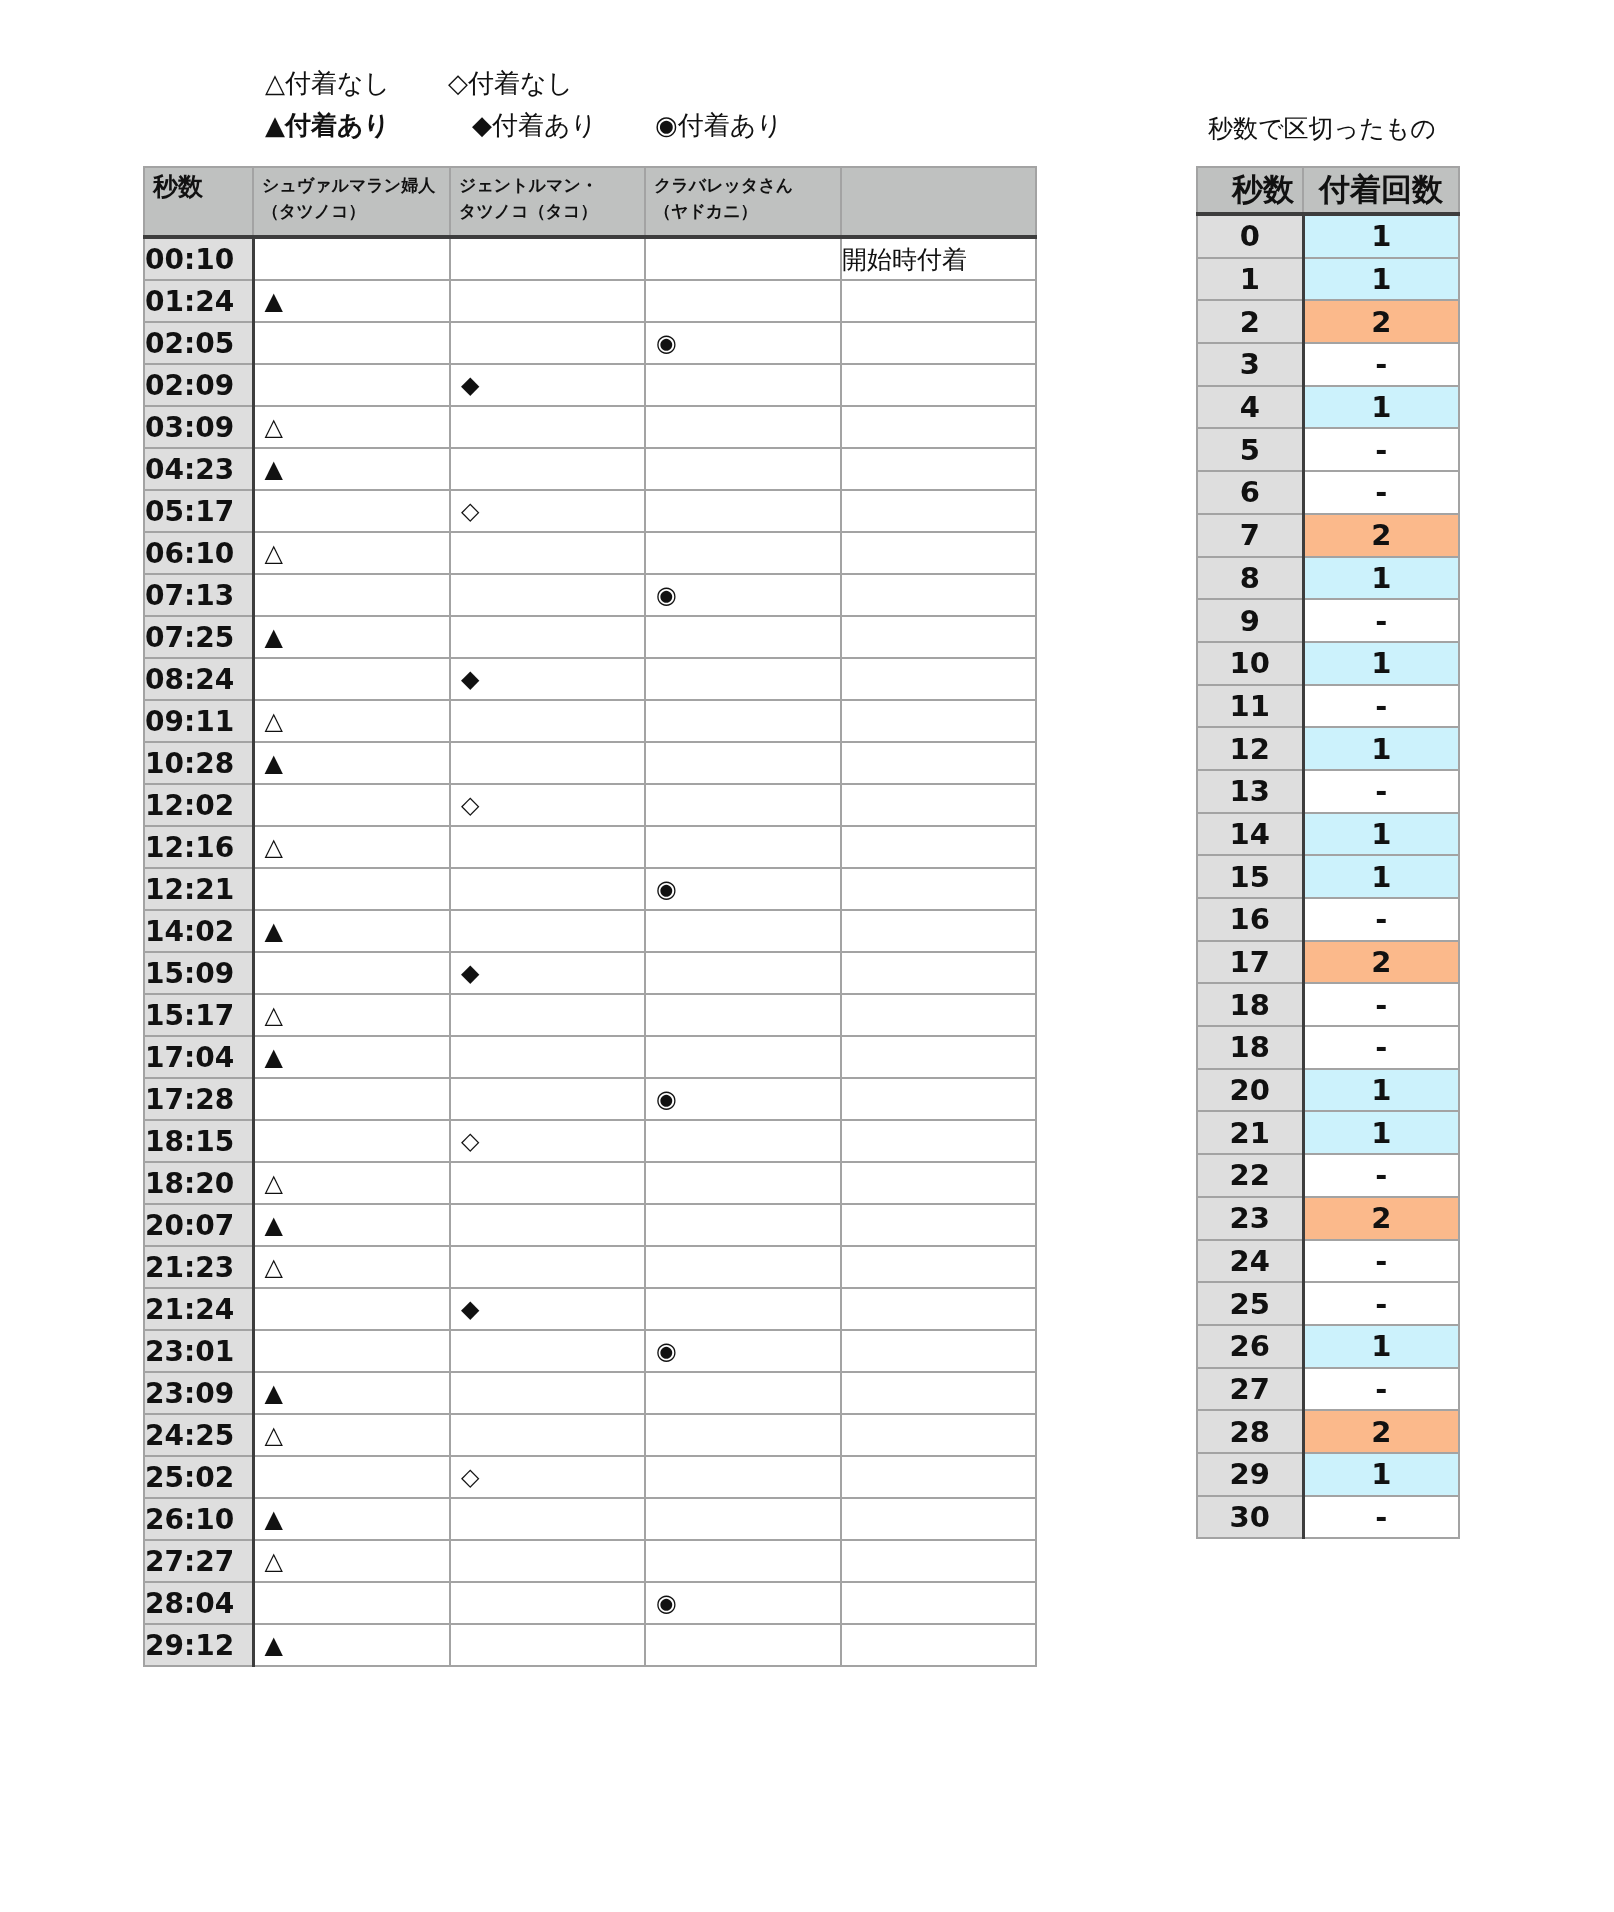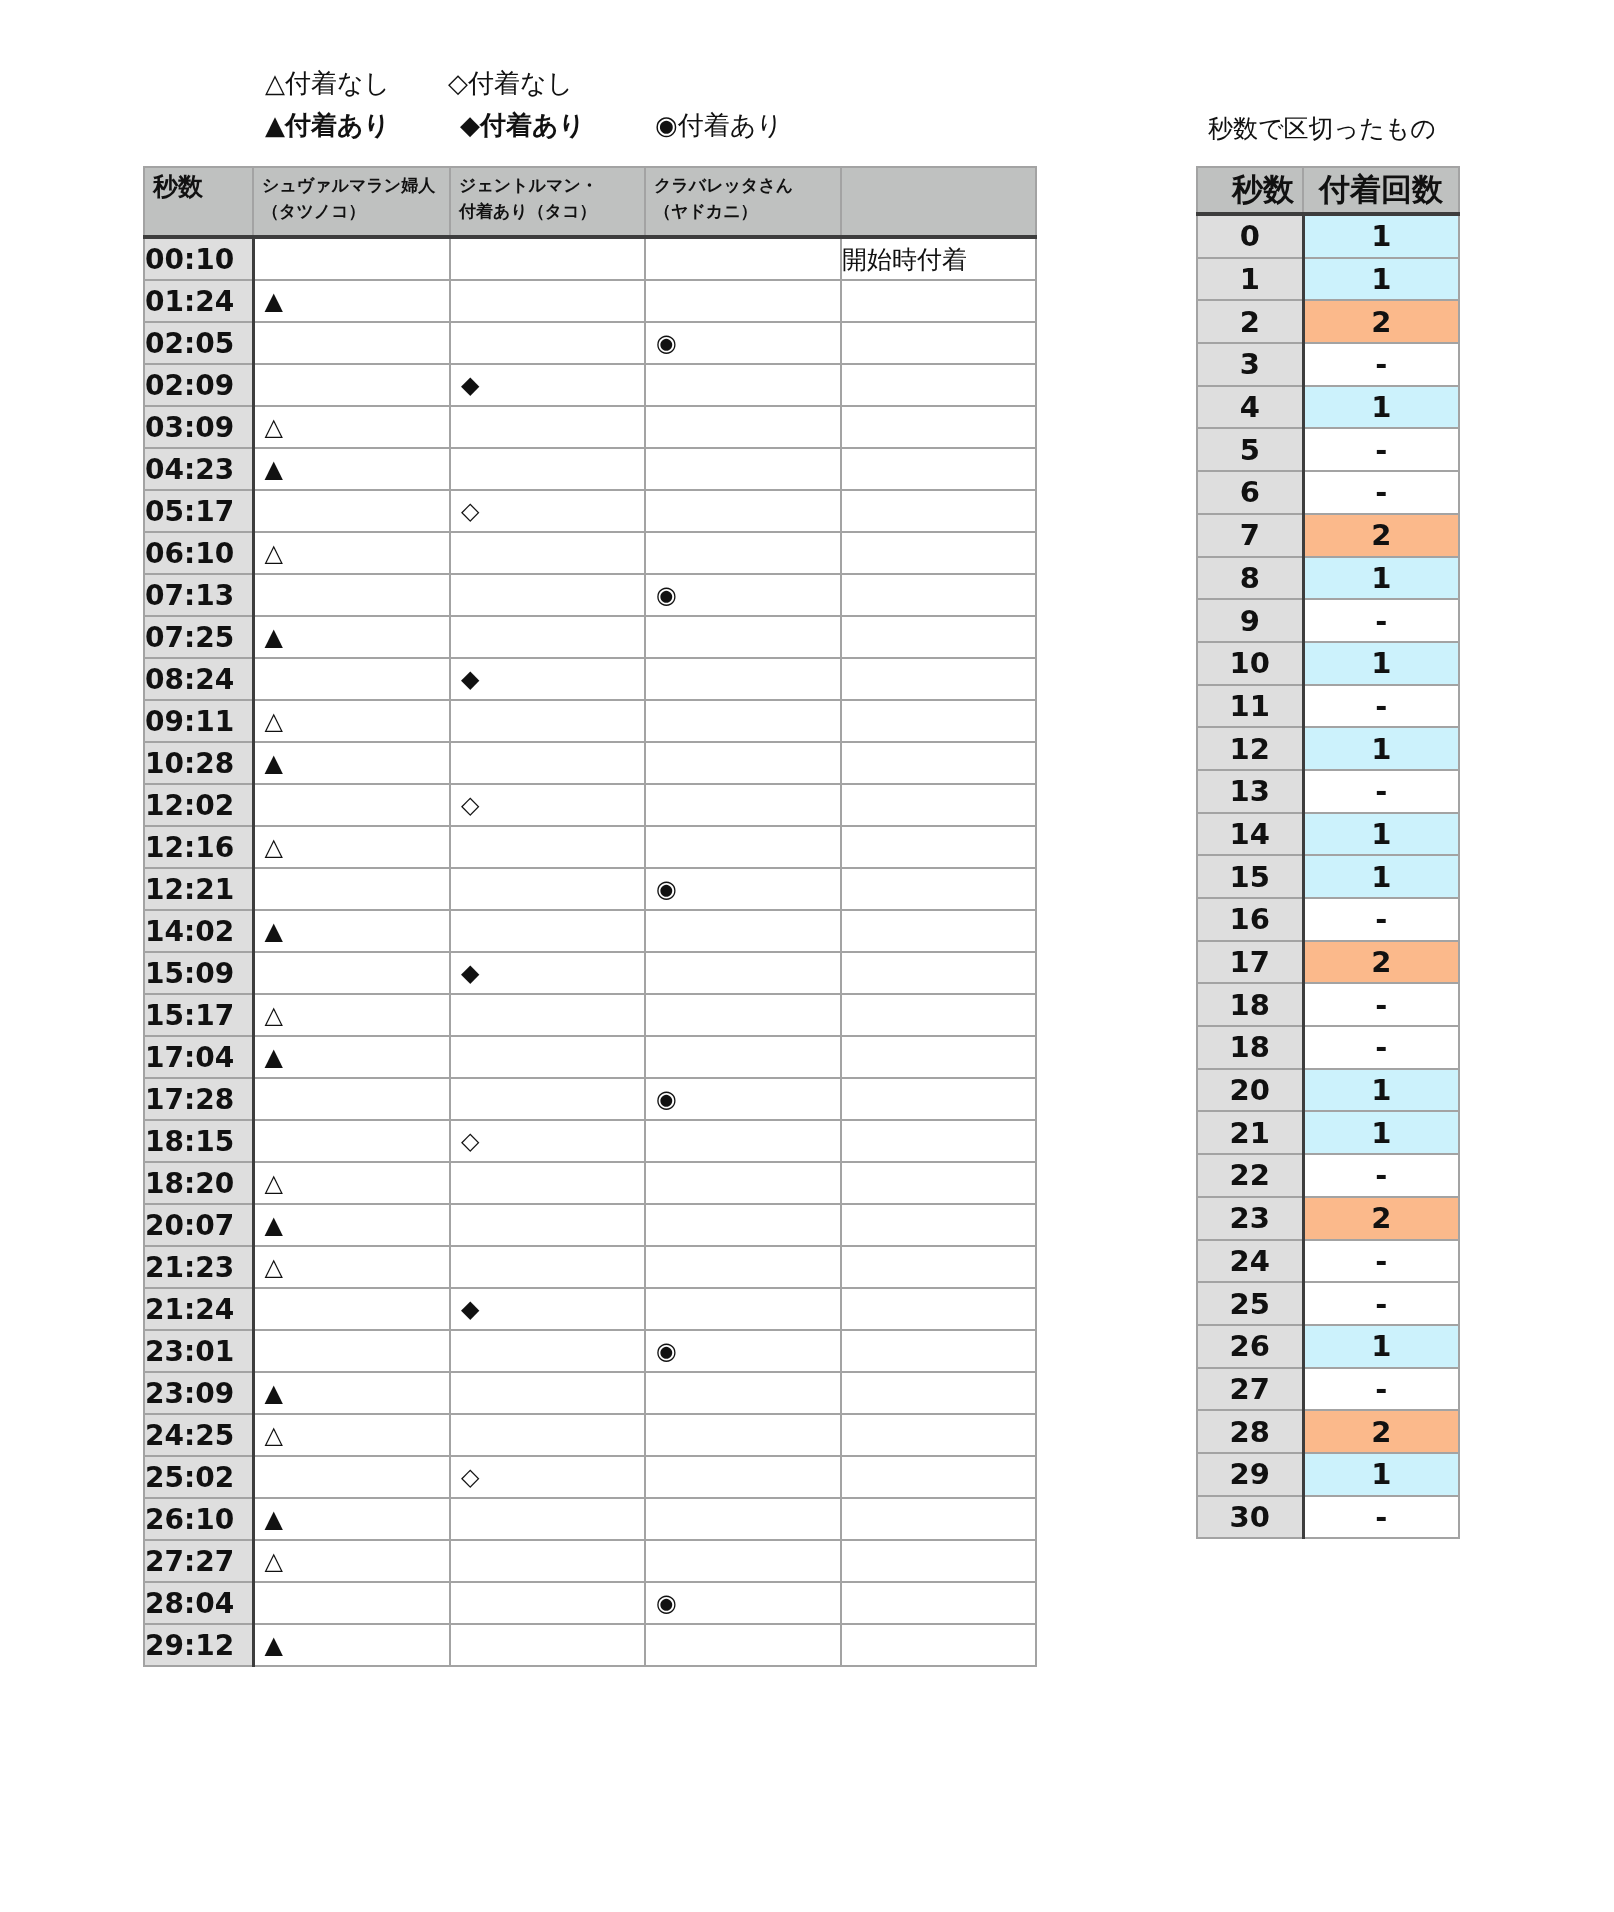--- a/index.html
+++ b/index.html
@@ -41,21 +41,21 @@
   .sum-table tbody td.cnt.c2 { background:#fbb98b; }
   .sum-table tbody td.cnt.c0 { background:#ffffff; }
 </style>
 </head>
 <body>
 
 <div id="legend" class="legend">
     <span class="legend-item" style="left: 265px; top: 70px;">△付着なし</span>
     <span class="legend-item" style="left: 448px; top: 70px;">◇付着なし</span>
     <span class="legend-item" style="left: 265px; top: 112px; font-weight: bold;">▲付着あり</span>
-    <span class="legend-item" style="left: 460px; top: 112px; font-weight: bold;">◆付着あり</span>
+    <span class="legend-item" style="left: 472px; top: 112px;">◆付着あり</span>
     <span class="legend-item" style="left: 655px; top: 112px;">◉付着あり</span>
   </div>
 
 <div class="subtitle">秒数で区切ったもの</div>
 
 <table class="main-table">
   <colgroup>
     <col style="width:109px">
       <col style="width:197px">
       <col style="width:195px">
@@ -64,21 +64,21 @@
   </colgroup>
   <thead>
     <tr>
       <th class="sec-head">秒数</th>
       <th>
         <div>シュヴァルマラン婦人</div>
         <div>（タツノコ）</div>
       </th>
       <th>
         <div>ジェントルマン・</div>
-        <div>付着あり（タコ）</div>
+        <div>タツノコ（タコ）</div>
       </th>
       <th>
         <div>クラバレッタさん</div>
         <div>（ヤドカニ）</div>
       </th>
       <th></th>
     </tr>
   </thead>
   <tbody id="main-body">
       <tr>

